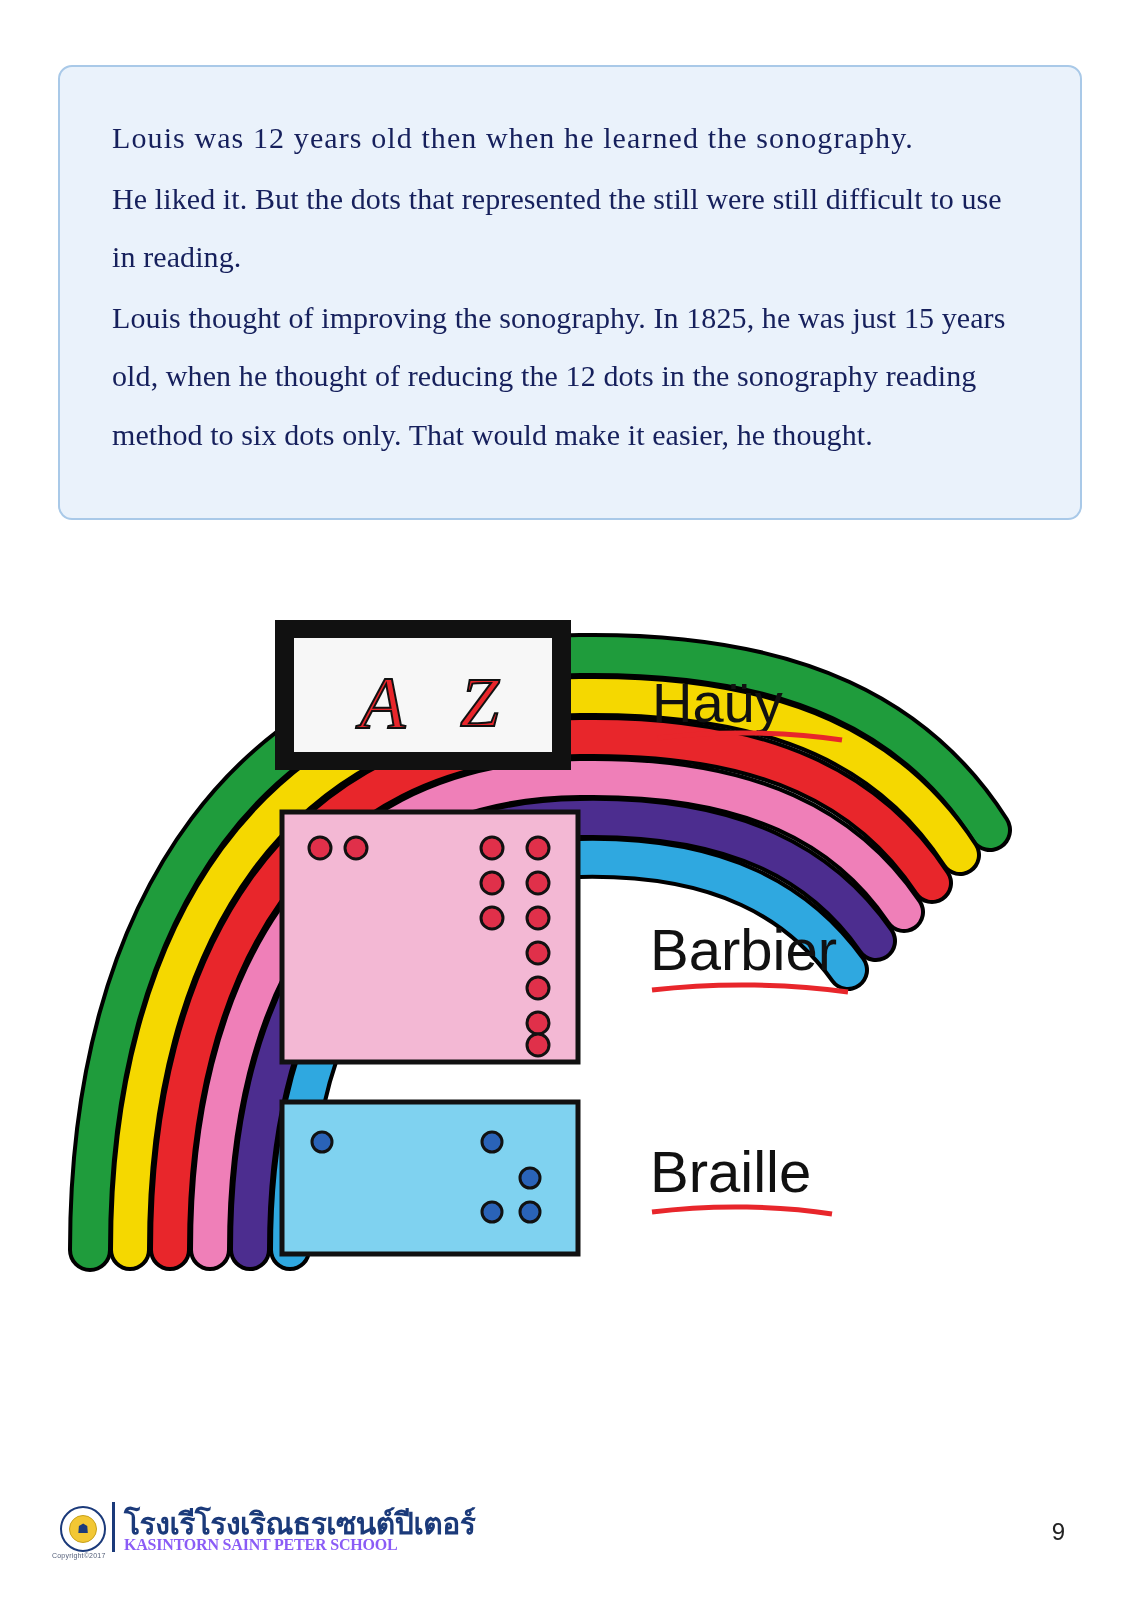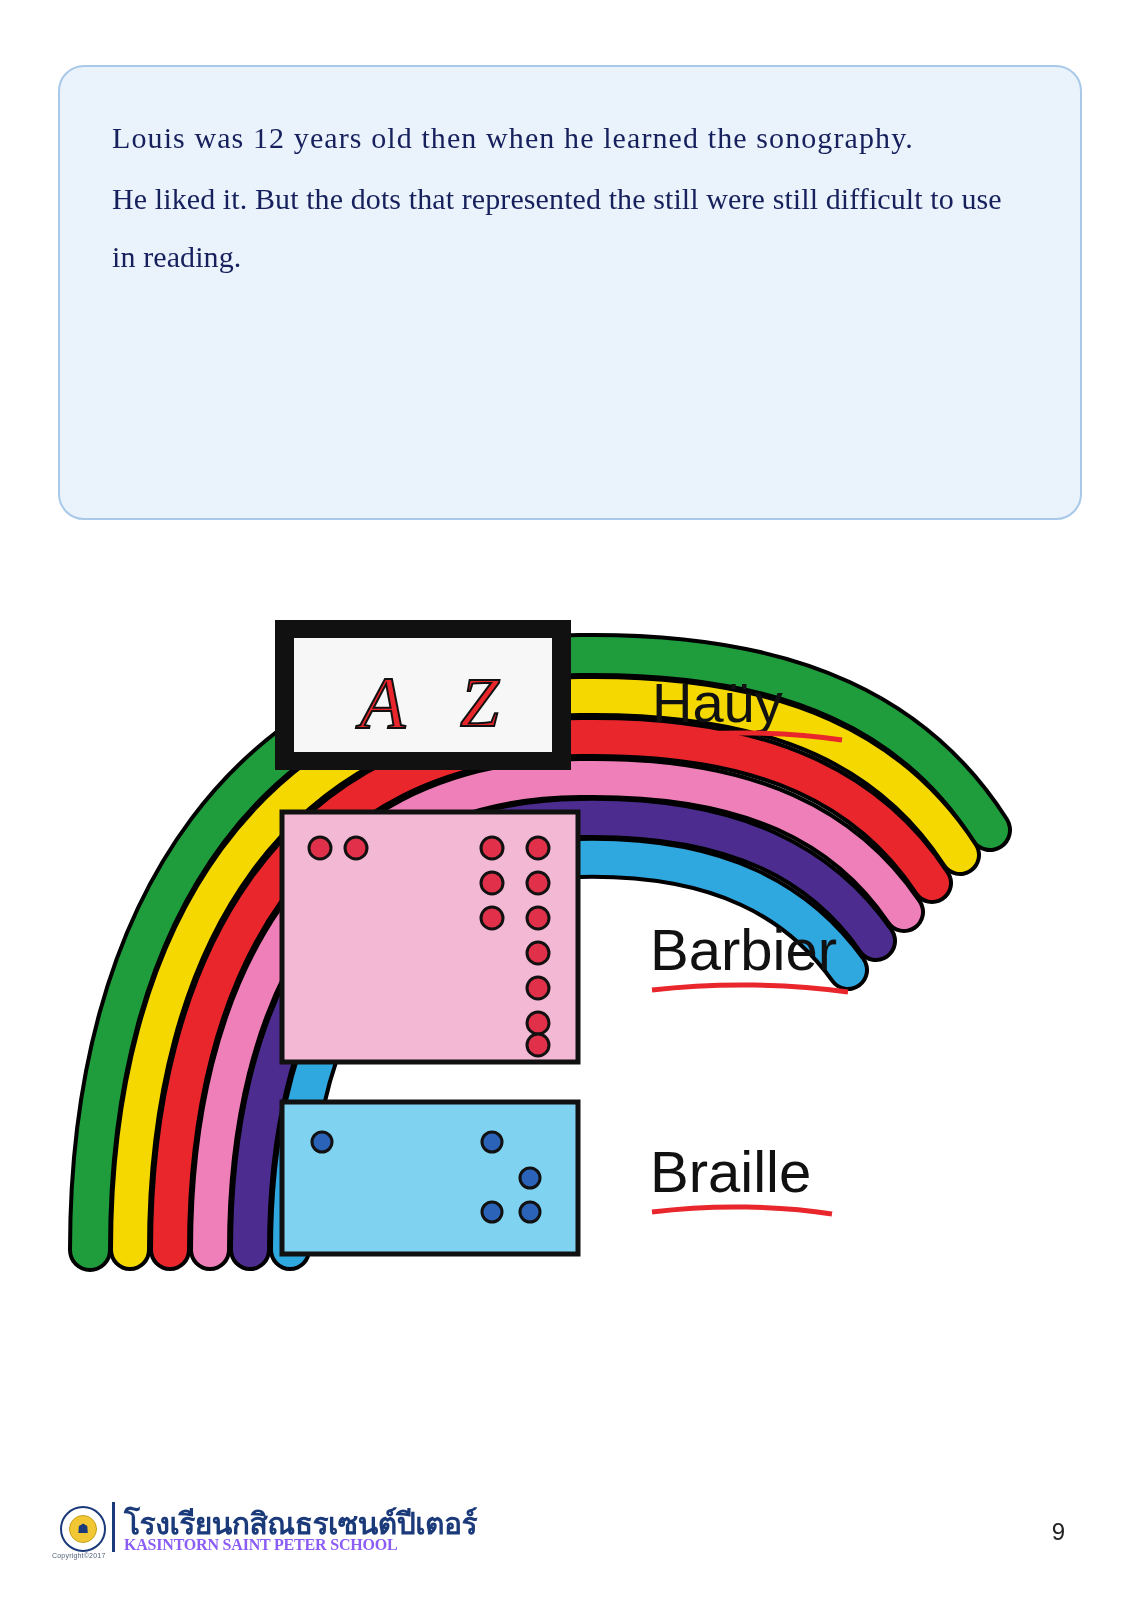--- a/index.html
+++ b/index.html
@@ -18,21 +18,21 @@
   
   .text-card {
     position: absolute;
     left: 58px;
     top: 65px;
     width: 1024px;
     height: 455px;
     box-sizing: border-box;
     background: #eaf2fb;
     border: 2px solid #a9c9e8;
-    border-radius: 26px;
+    border-radius: 14px;
     padding: 42px 52px 0 52px;
   }
   .para {
     font-family: "Liberation Serif", serif;
     font-size: 30px;
     color: #16205c;
     line-height: 1.95;
     margin: 0;
     letter-spacing: 0.1px;
   }
@@ -136,20 +136,21 @@
     color: #222222;
     font-family: "Liberation Sans", sans-serif;
   }
 </style>
 </head>
 <body>
 
 <div class="text-card">
   <p class="para first">Louis was 12 years old then when he learned the sonography.</p>
   <p class="para">He liked it. But the dots that represented the still were still difficult to use in reading.</p>
+  <p class="para">Louis thought of improving the sonography. In 1825, he was just 15 years old, when he thought of reducing the 12 dots in the sonography reading method to six dots only. That would make it easier, he thought.</p>
 </div>
 
 <div class="illustration">
 <svg viewBox="0 0 1020 720" xmlns="http://www.w3.org/2000/svg">
   <defs>
 
     <g id="defs-none"></g>
   </defs>
 
   <g fill="none" stroke-linecap="round">
@@ -219,16 +220,16 @@
   <path d="M 592 612 C 655 604 722 606 772 614" stroke="#e8262b" stroke-width="5" fill="none"></path>
 </svg>
 </div>
 
 <div class="footer">
   <div class="logo-seal">
     <div class="inner">☗</div>
   </div>
   <div class="logo-copy">Copyright©2017</div>
   <div class="footer-divider"></div>
-  <div class="school-thai">โรงเรียนกสิณธรเซนต์ปีเตอร์</div>
+  <div class="school-thai">โรงเรีโรงเริณธรเซนต์ปีเตอร์</div>
   <div class="school-en">KASINTORN SAINT PETER SCHOOL</div>
   <div class="page-number">9</div>
 </div>
 
 </body></html>

